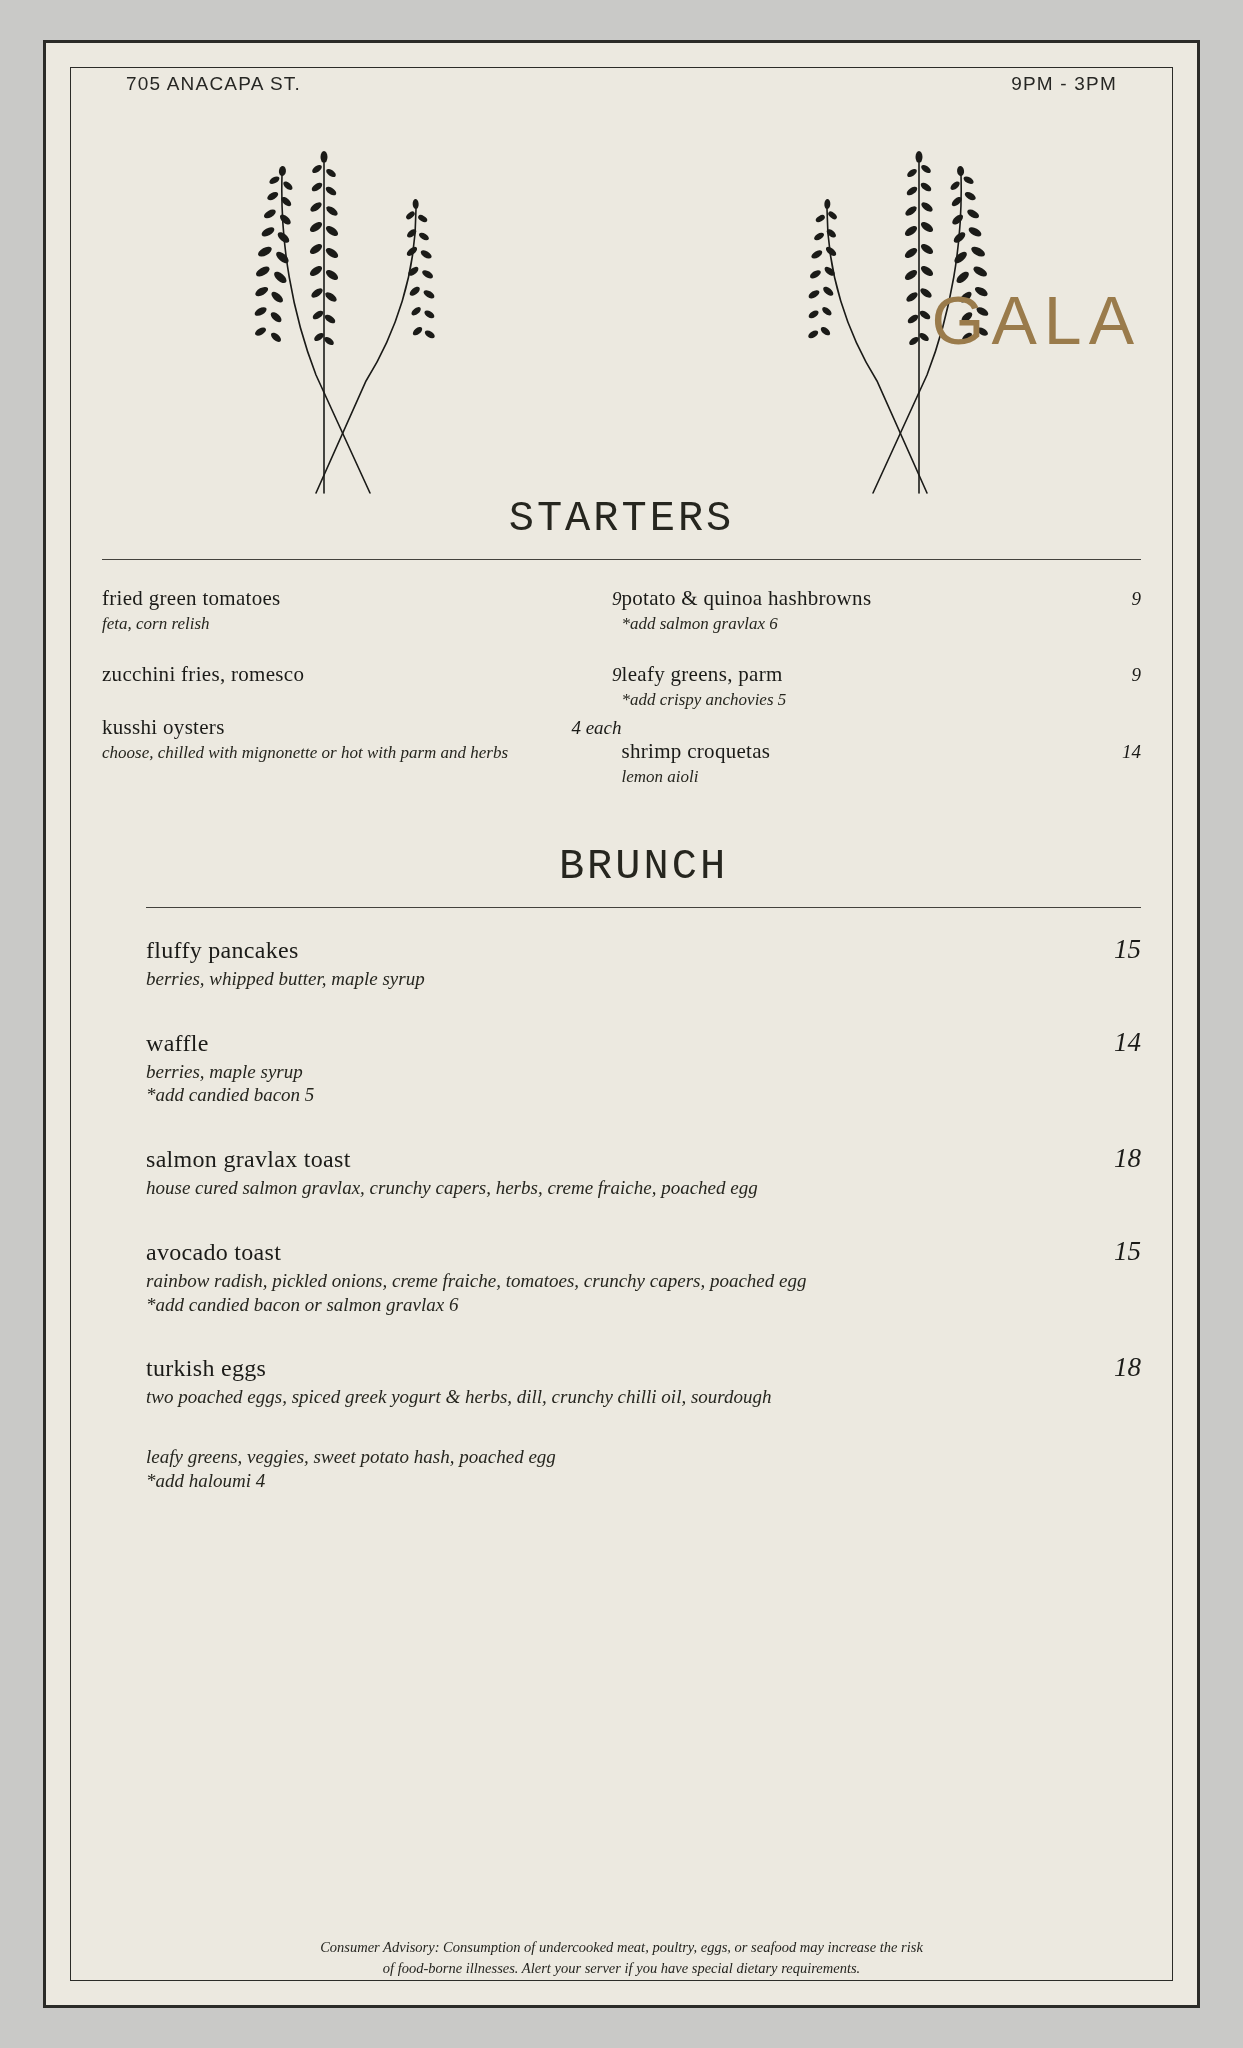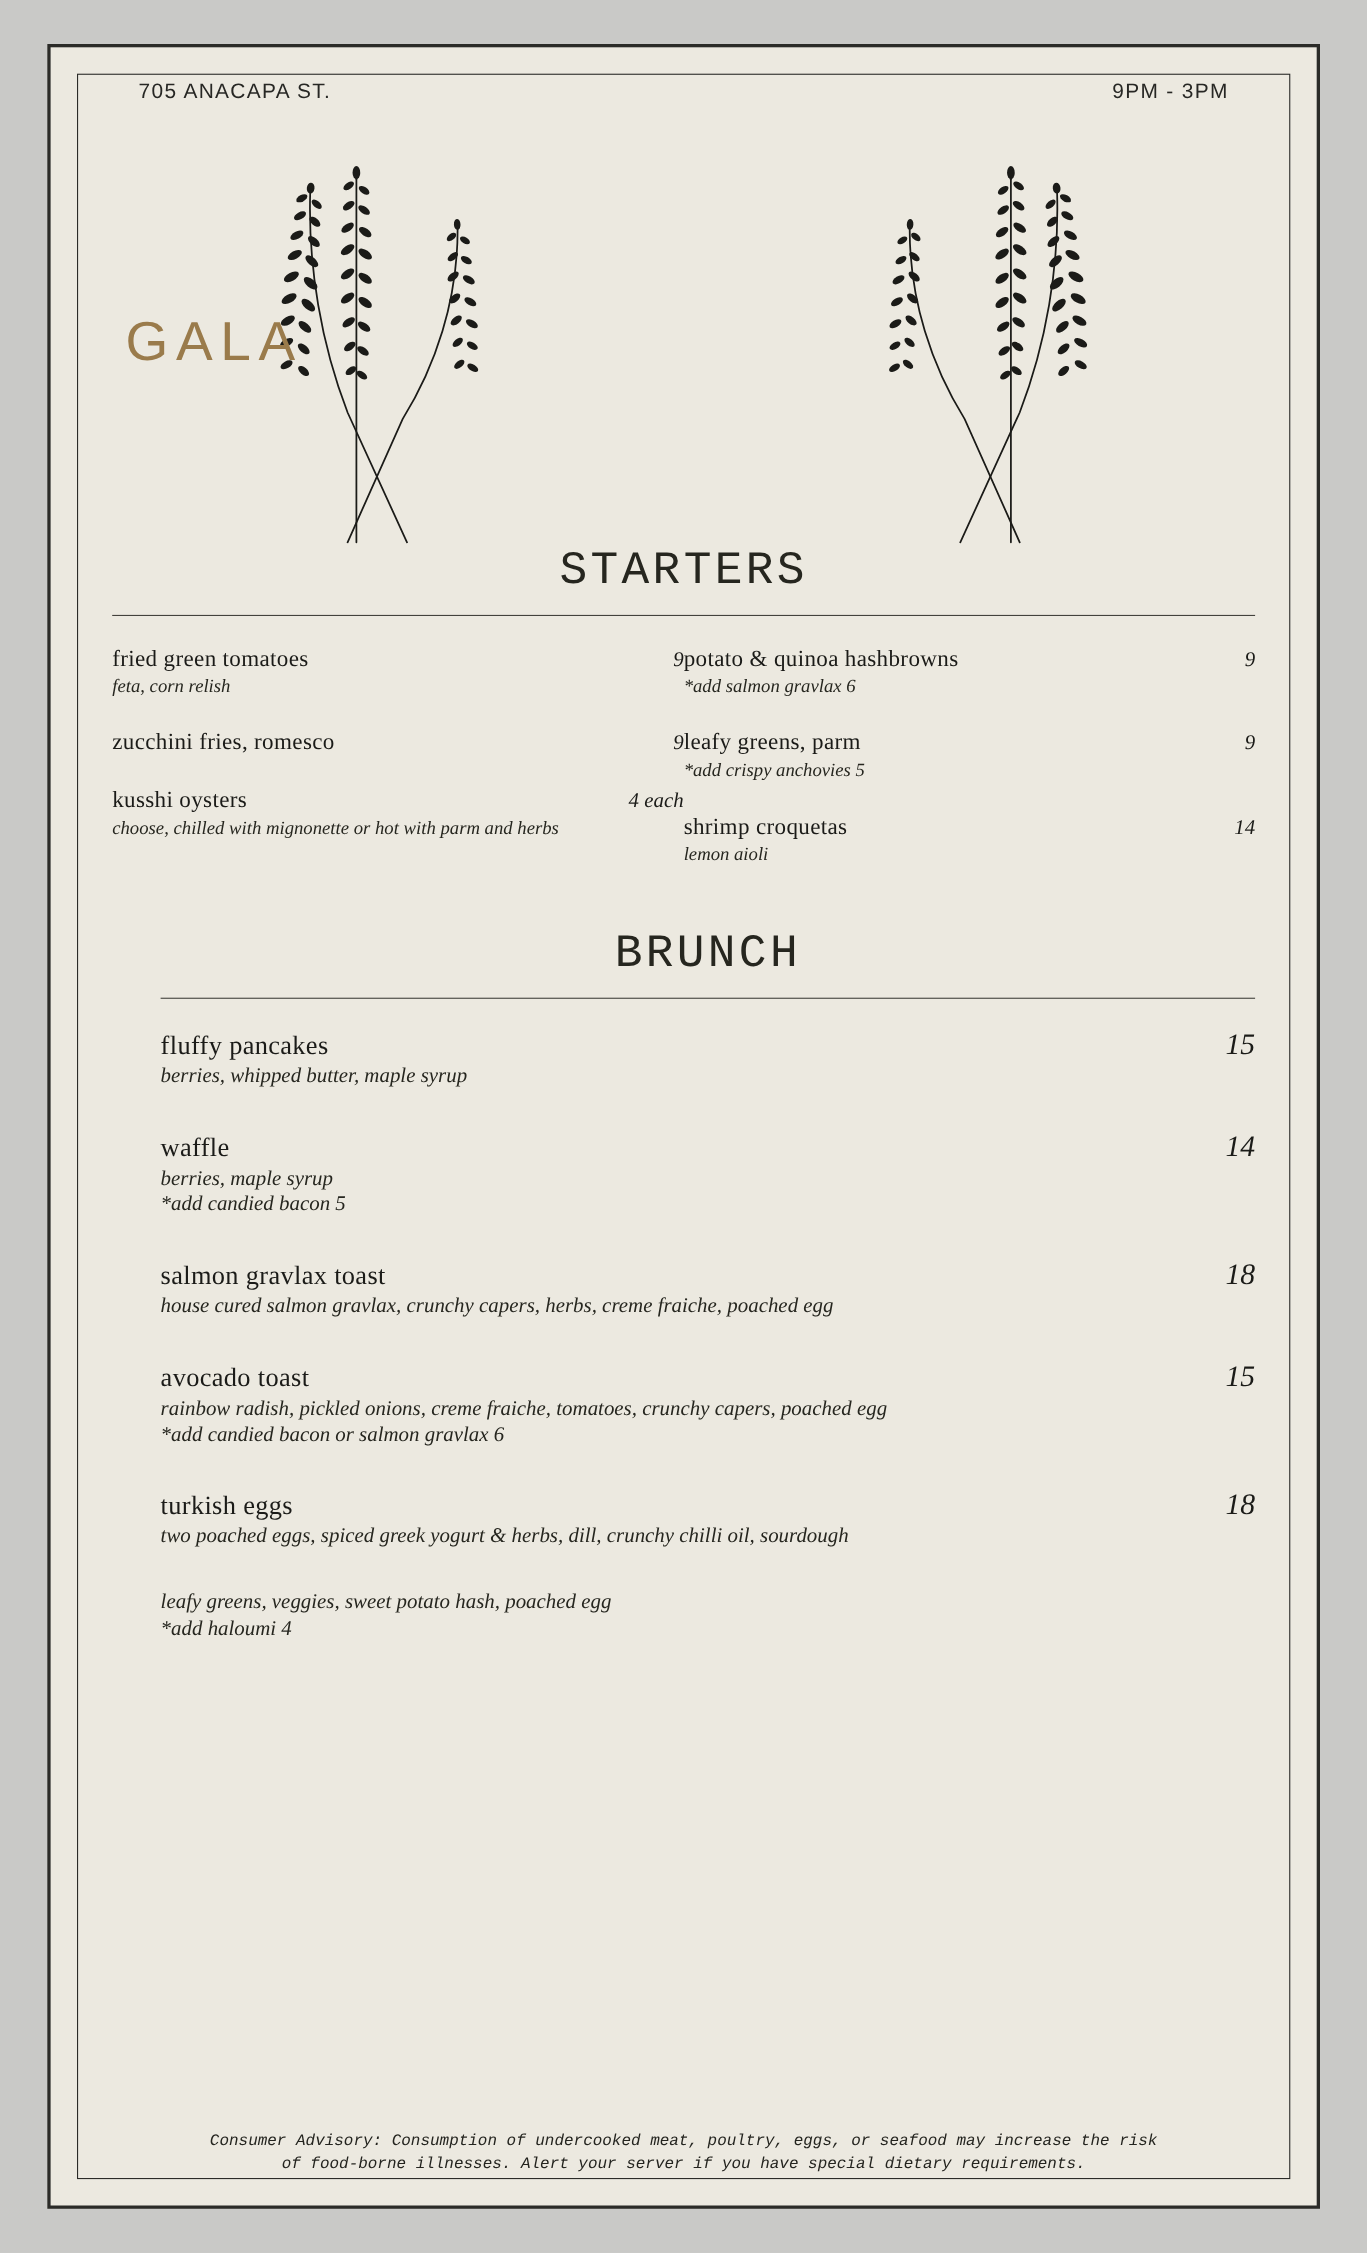--- a/index.html
+++ b/index.html
@@ -59,27 +59,27 @@
     gap: 43px;
   }
 
   
   .logo-block {
     position: relative;
     height: 400px;
   }
   .brand {
     position: absolute;
-    left: 12px;
+    left: 0;
     right: 0;
     top: 186px;
-    text-align: left;
+    text-align: right;
     font-family: "Liberation Sans", sans-serif;
     font-weight: 300;
-    font-size: 50px;
+    font-size: 68px;
     letter-spacing: 7px;
     color: #9a7b4b;
   }
   .wheat {
     position: absolute;
     top: 18px;
   }
   .wheat.left { left: 118px; }
   .wheat.right { right: 118px; }
 
@@ -144,21 +144,21 @@
   .brunch .item-price { font-size: 27px; }
   .brunch .item-desc { font-size: 19px; max-width: 100%; }
 
   
   .footer {
     position: absolute;
     left: 56px;
     right: 56px;
     bottom: 26px;
     text-align: center;
-    font-family: Liberation Mono, monospace;
+    font-family: Liberation Serif, serif;
     font-style: italic;
     font-size: 14.5px;
     line-height: 1.45;
     color: #24241f;
   }
 </style>
 </head>
 <body>
 
 <div class="page">

